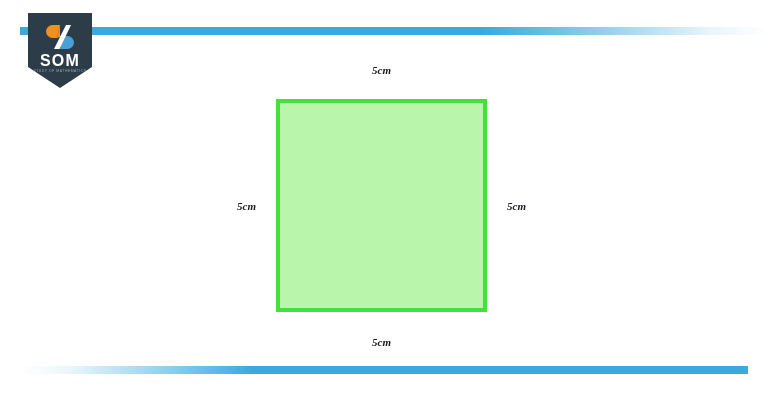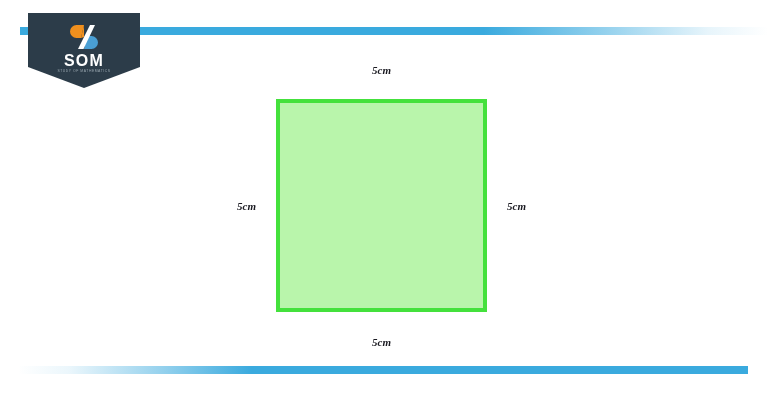--- a/index.html
+++ b/index.html
@@ -49,21 +49,20 @@
   
   .badge {
     position: absolute;
     left: 28px;
     top: 13px;
     width: 64px;
     height: 75px;
     background: #2c3c49;
     clip-path: polygon(0% 0%, 100% 0%, 100% 72%, 50% 100%, 0% 72%);
     z-index: 5;
-    padding-left: 48px;
   }
   .badge-mark {
     position: absolute;
     left: 50%;
     top: 10px;
     transform: translateX(-50%);
     width: 28px;
     height: 28px;
   }
   .badge-name {

